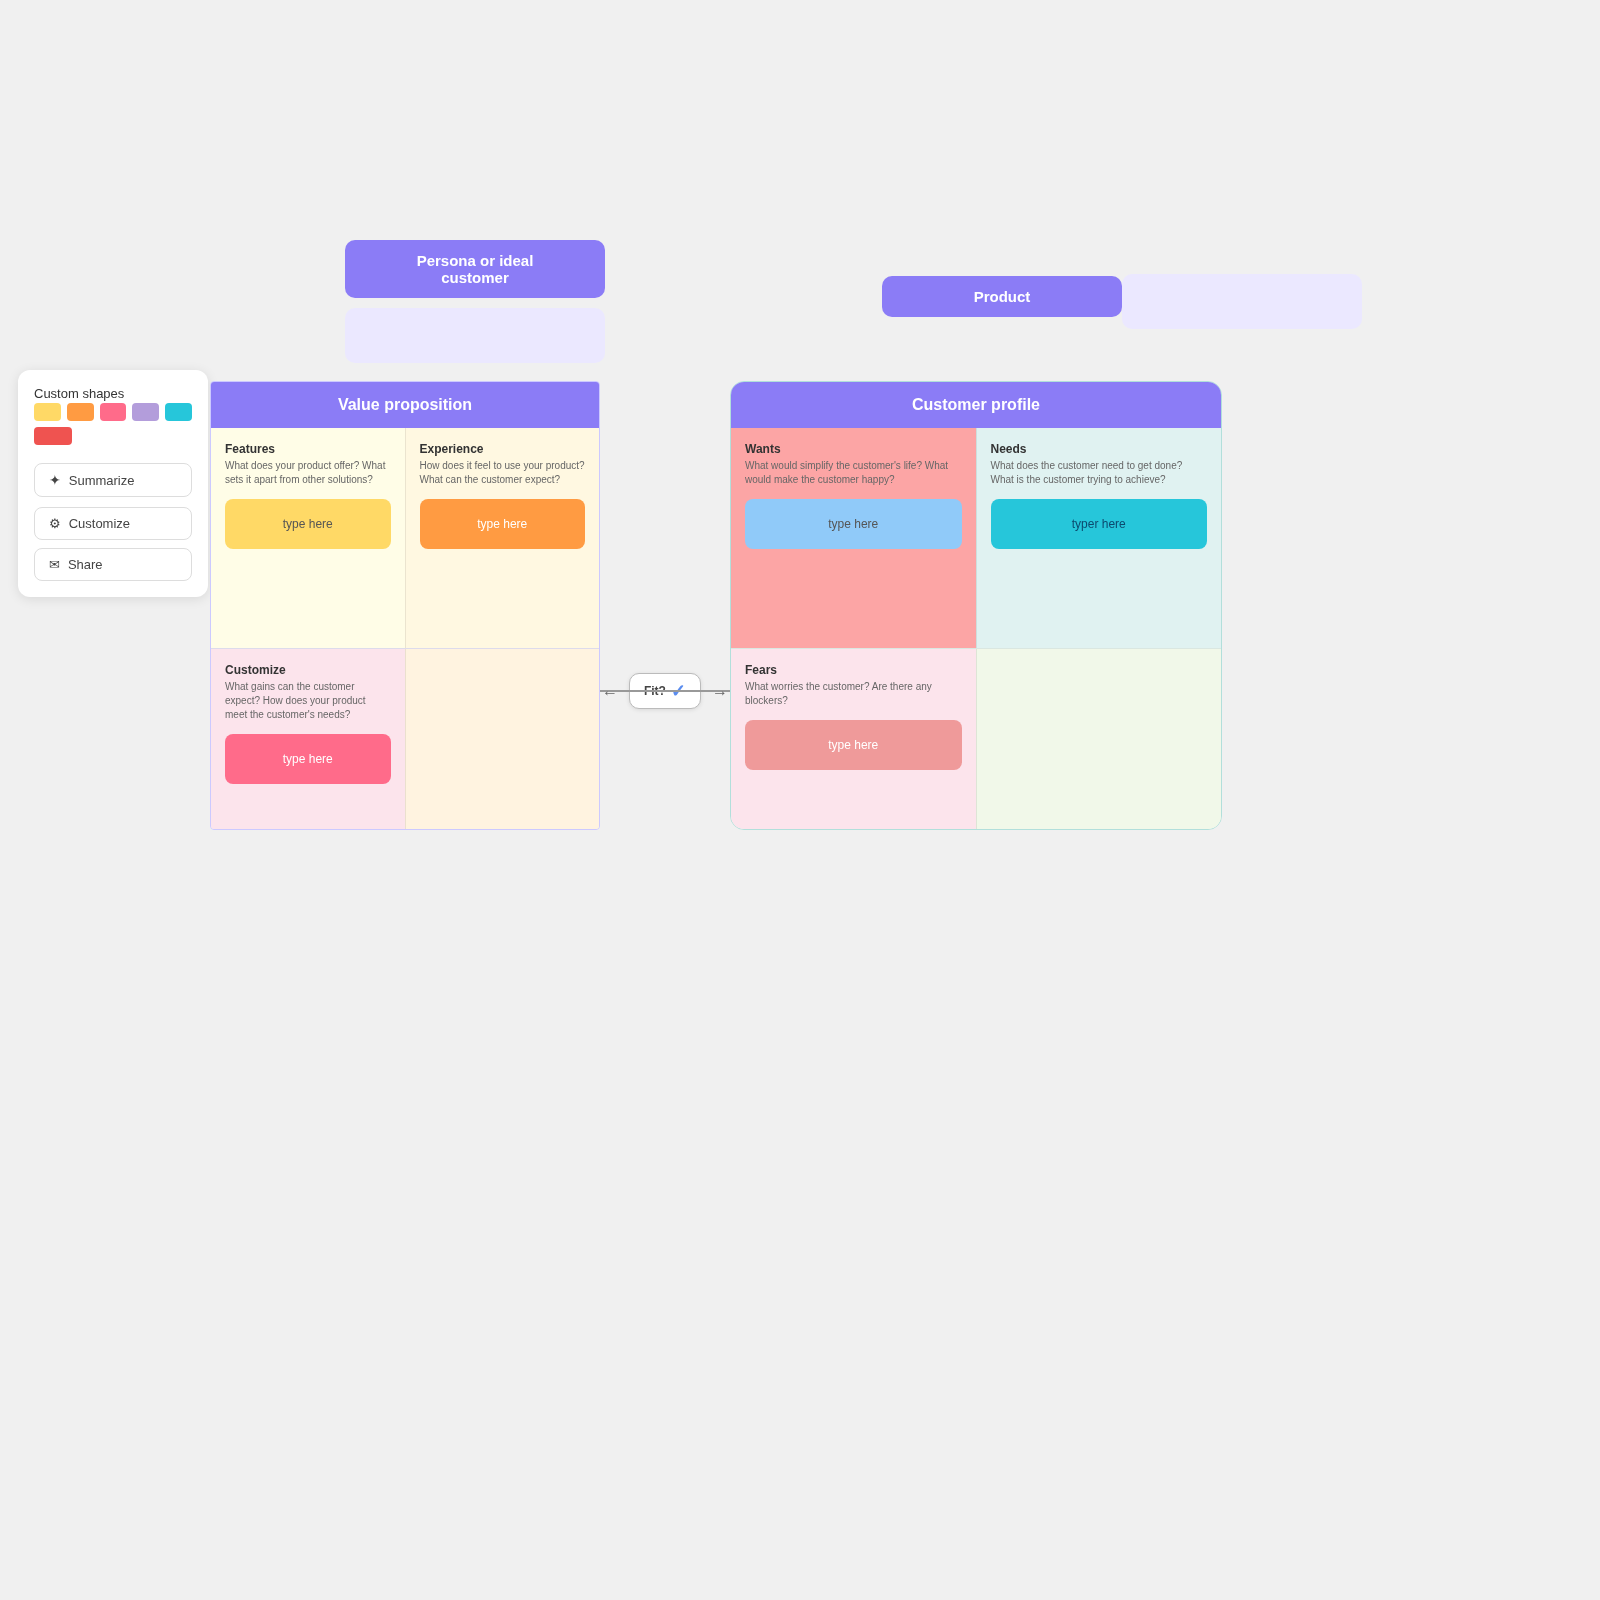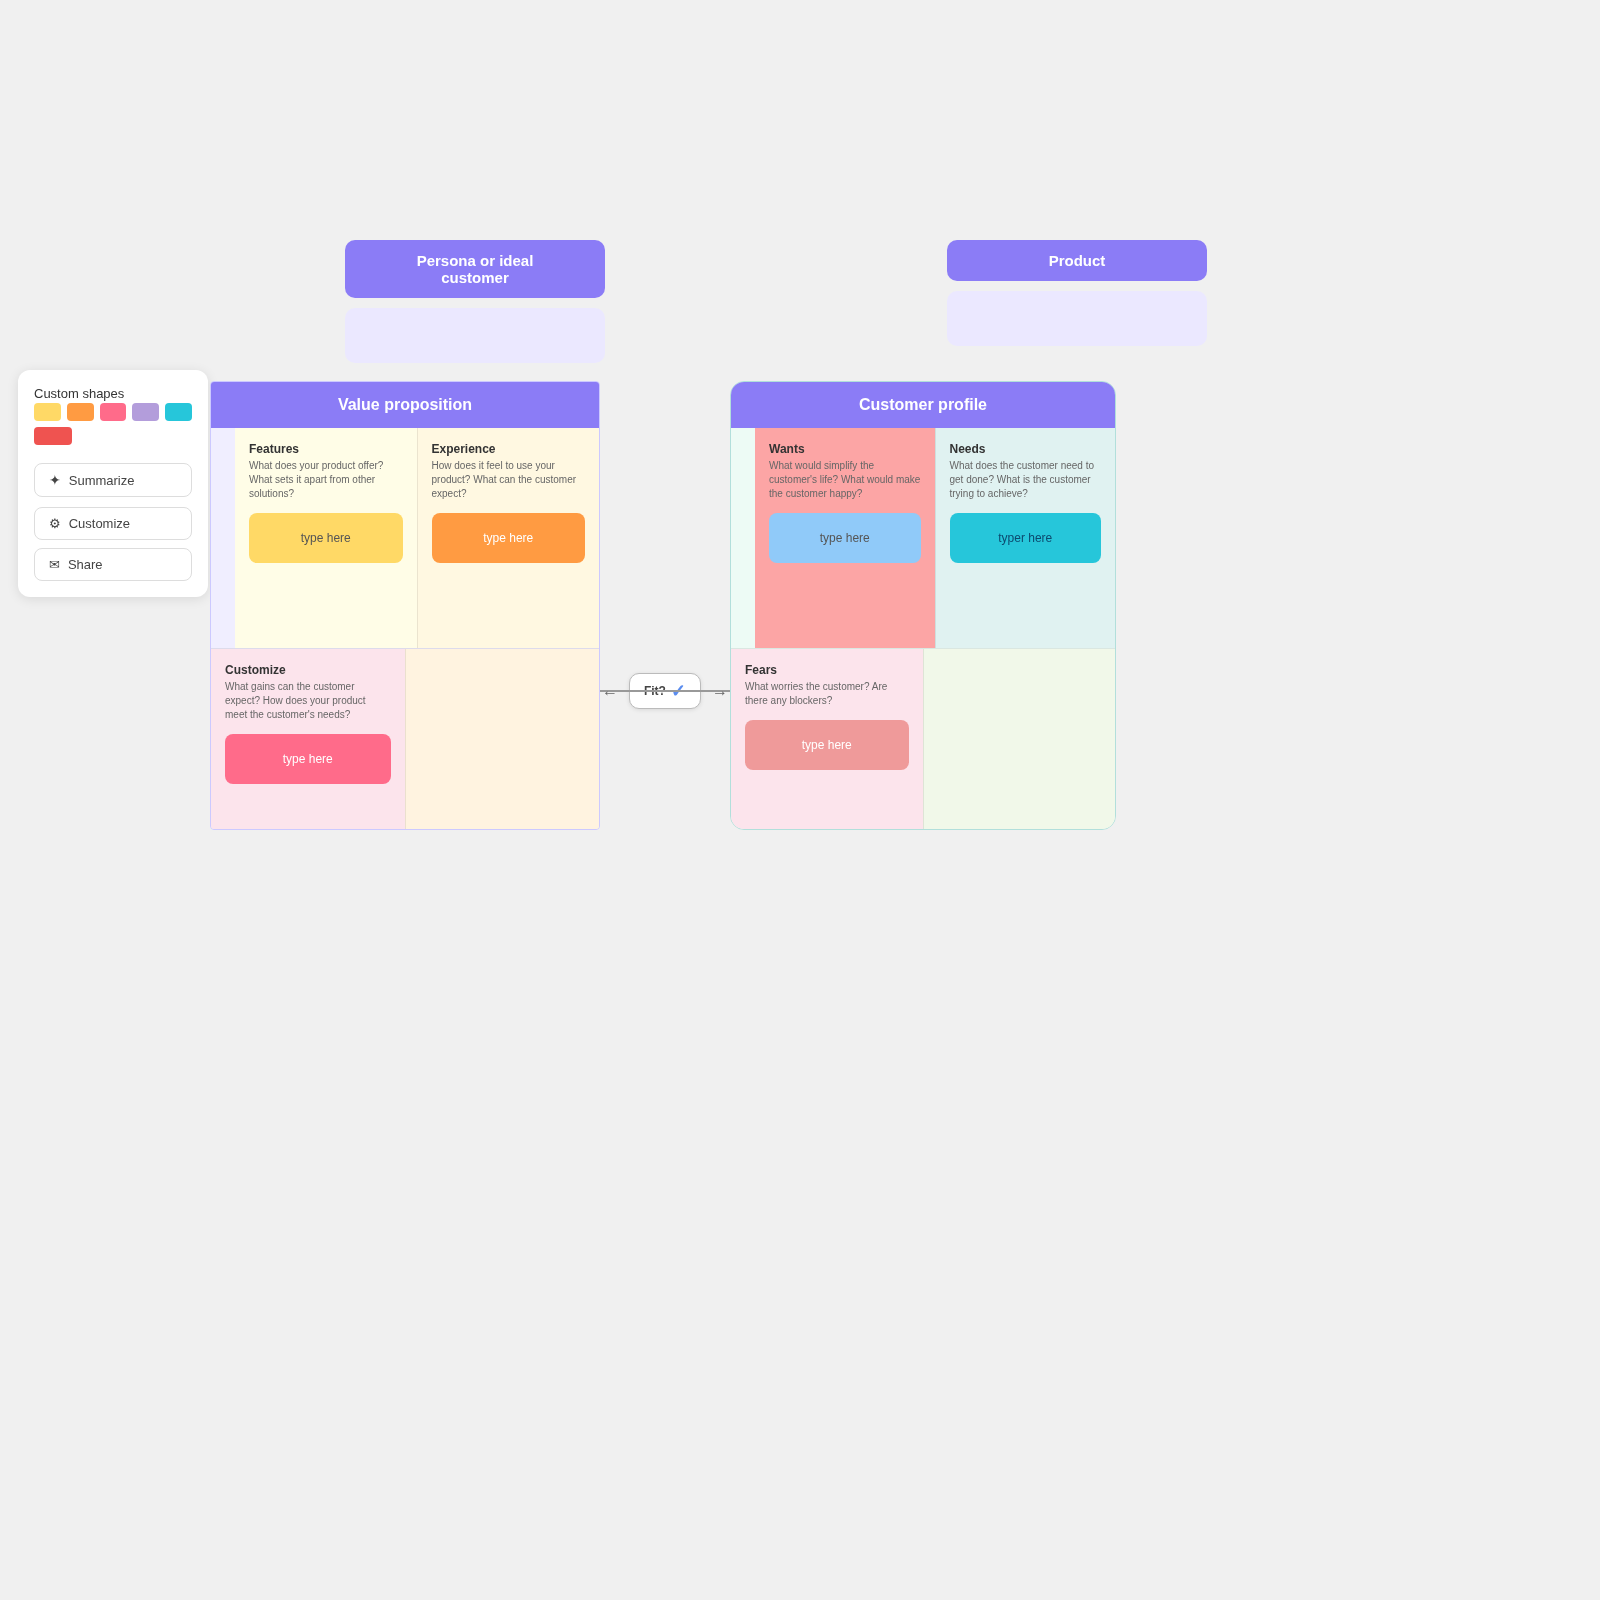--- a/index.html
+++ b/index.html
@@ -140,30 +140,29 @@
 
     .vp-wrapper {
       width: 390px;
       background: #f0eeff;
       border-radius: 4px;
       border: 1.5px solid #ccc9ff;
       overflow: hidden;
     }
 
     .cp-wrapper {
-      width: 386px;
+      width: 492px;
       background: #edfbf5;
       border-radius: 14px;
       border: 1.5px solid #b2dfdb;
       overflow: hidden;
     }
 
     .two-col {
       display: flex;
-      margin-left: 24px;
     }
     .two-col-bottom {
       display: flex;
       border-top: 1px solid rgba(0,0,0,0.08);
     }
     .cell {
       padding: 14px;
       flex: 1;
     }
     .cell + .cell {
@@ -231,21 +230,21 @@
 
   <div class="main-layout">
 
     <div style="display:flex; gap:2px; margin-bottom:18px; padding-left:70px;">
 
       <div style="display:flex;flex-direction:column;align-items:center;width:390px;margin-right:100px;">
         <div class="label-pill" style="width:260px;">Persona or ideal customer</div>
         <div class="input-placeholder" style="width:260px;"></div>
       </div>
 
-      <div style="display:flex;flex-direction:column;align-items:center;width:390px;margin-left:110px;">
+      <div style="display:flex;flex-direction:row;align-items:center;width:390px;margin-left:110px;">
         <div class="label-pill" style="width:260px;">Product</div>
         <div class="input-placeholder" style="width:260px;"></div>
       </div>
     </div>
 
     <div class="framework-row">
 
       <div class="vp-wrapper">
         <div class="section-header">Value proposition</div>
 

